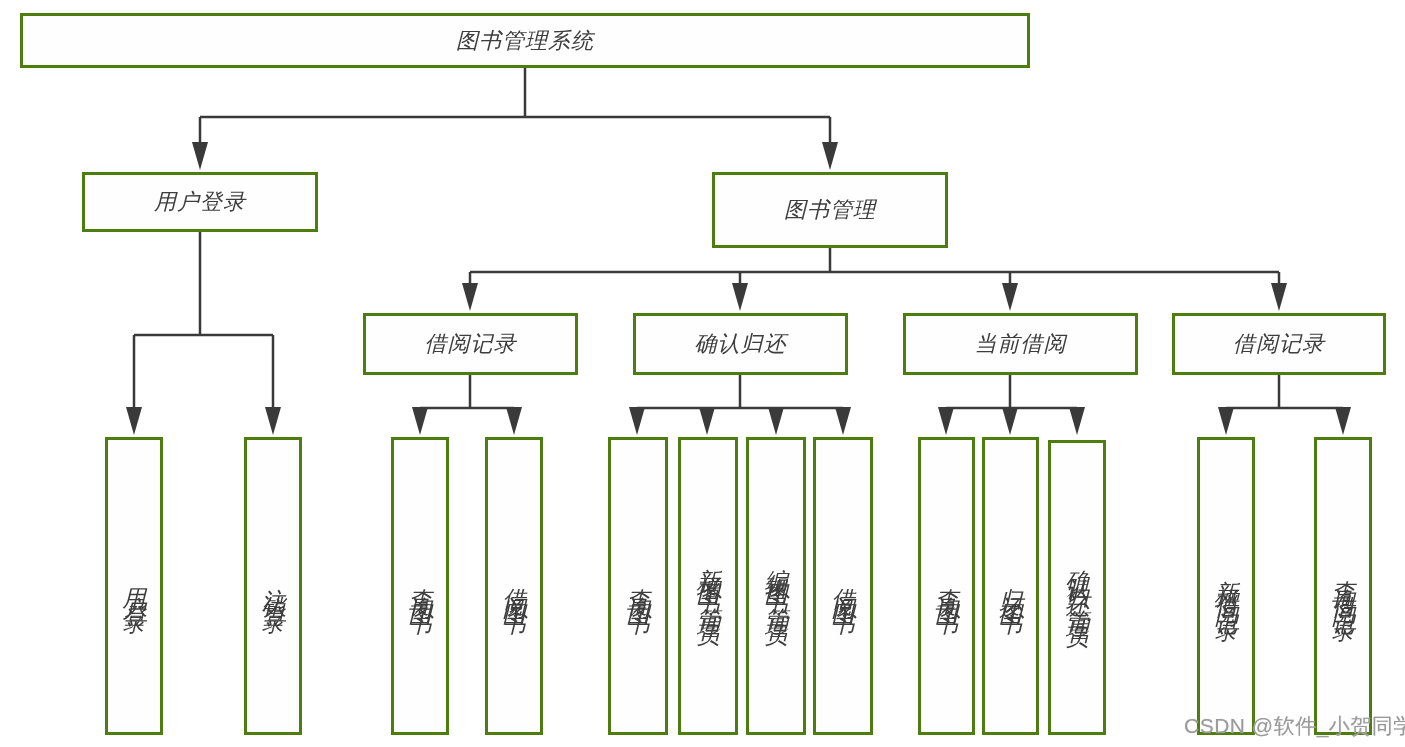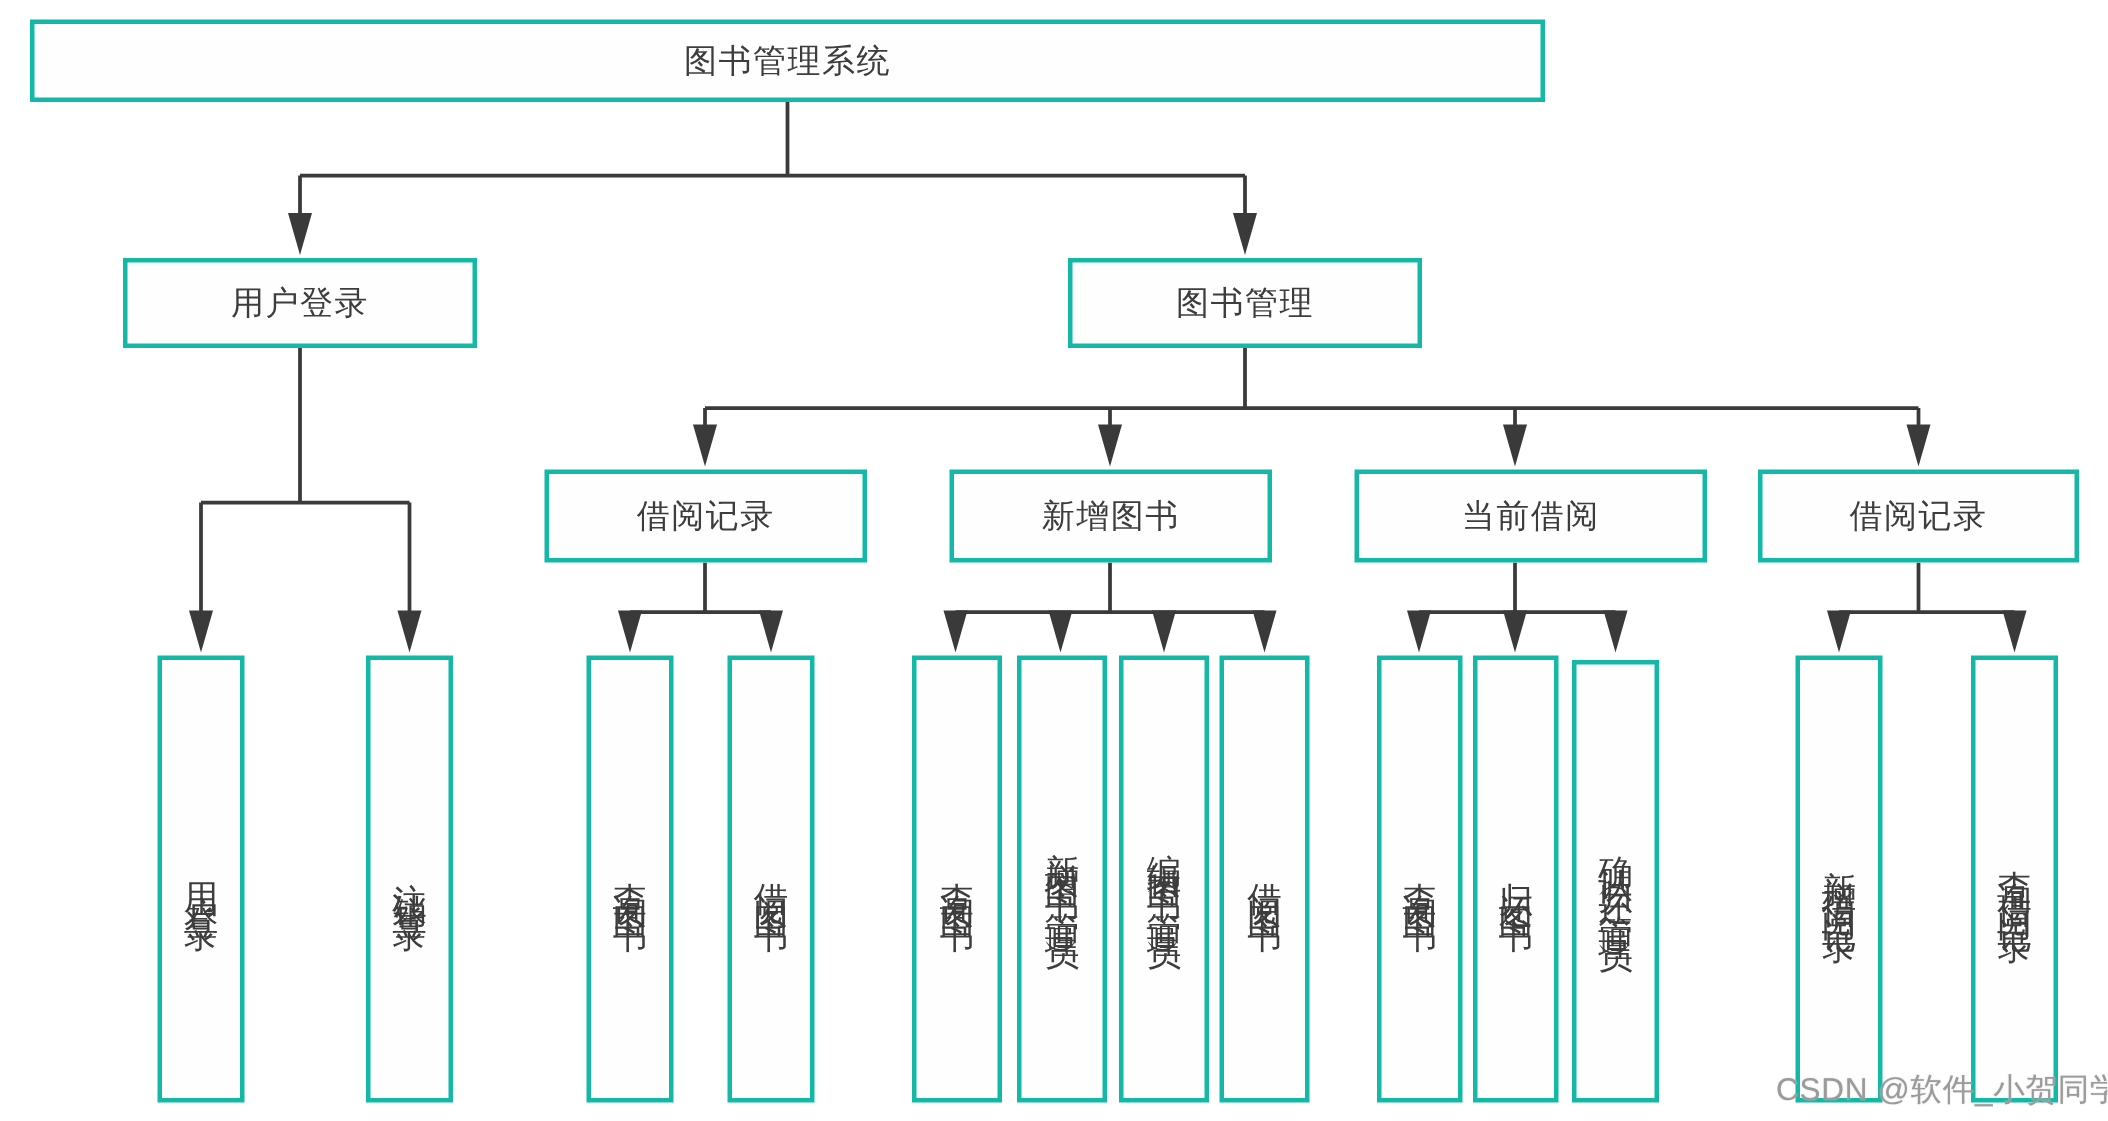--- a/index.html
+++ b/index.html
@@ -12,26 +12,27 @@
     overflow: hidden;
   }
   .connectors {
     position: absolute;
     left: 0; top: 0;
     width: 1405px; height: 747px;
   }
   .box {
     position: absolute;
     box-sizing: border-box;
-    border: 3px solid #14b8a6;
+    border: 3px solid #4d7c0f;
     background: #fefefe;
     display: flex;
     align-items: center;
     justify-content: center;
     color: #3d3d3d;
+    font-style: italic;
   }
   .hbox { font-size: 22px; letter-spacing: 1px; }
   .vbox span {
     writing-mode: vertical-rl;
     font-size: 23px;
     letter-spacing: 8px;
     line-height: 1;
   }
   .watermark {
     position: absolute;
@@ -80,29 +81,29 @@
     </g>
   </svg>
 
   <div class="box hbox" style="left:20px;top:13px;width:1010px;height:55px">
     <span>图书管理系统</span>
   </div>
 
   <div class="box hbox" style="left:82px;top:172px;width:236px;height:60px">
     <span>用户登录</span>
   </div>
-  <div class="box hbox" style="left:712px;top:172px;width:236px;height:60px">
+  <div class="box hbox" style="left:712px;top:172px;width:236px;height:76px">
     <span>图书管理</span>
   </div>
 
   <div class="box hbox" style="left:363px;top:313px;width:215px;height:62px">
     <span>借阅记录</span>
   </div>
   <div class="box hbox" style="left:633px;top:313px;width:215px;height:62px">
-    <span>新增图书</span>
+    <span>确认归还</span>
   </div>
   <div class="box hbox" style="left:903px;top:313px;width:235px;height:62px">
     <span>当前借阅</span>
   </div>
   <div class="box hbox" style="left:1172px;top:313px;width:214px;height:62px">
     <span>借阅记录</span>
   </div>
 
   <div class="box vbox" style="left:105px;top:437px;width:58px;height:298px">
     <span>用户登录</span>

